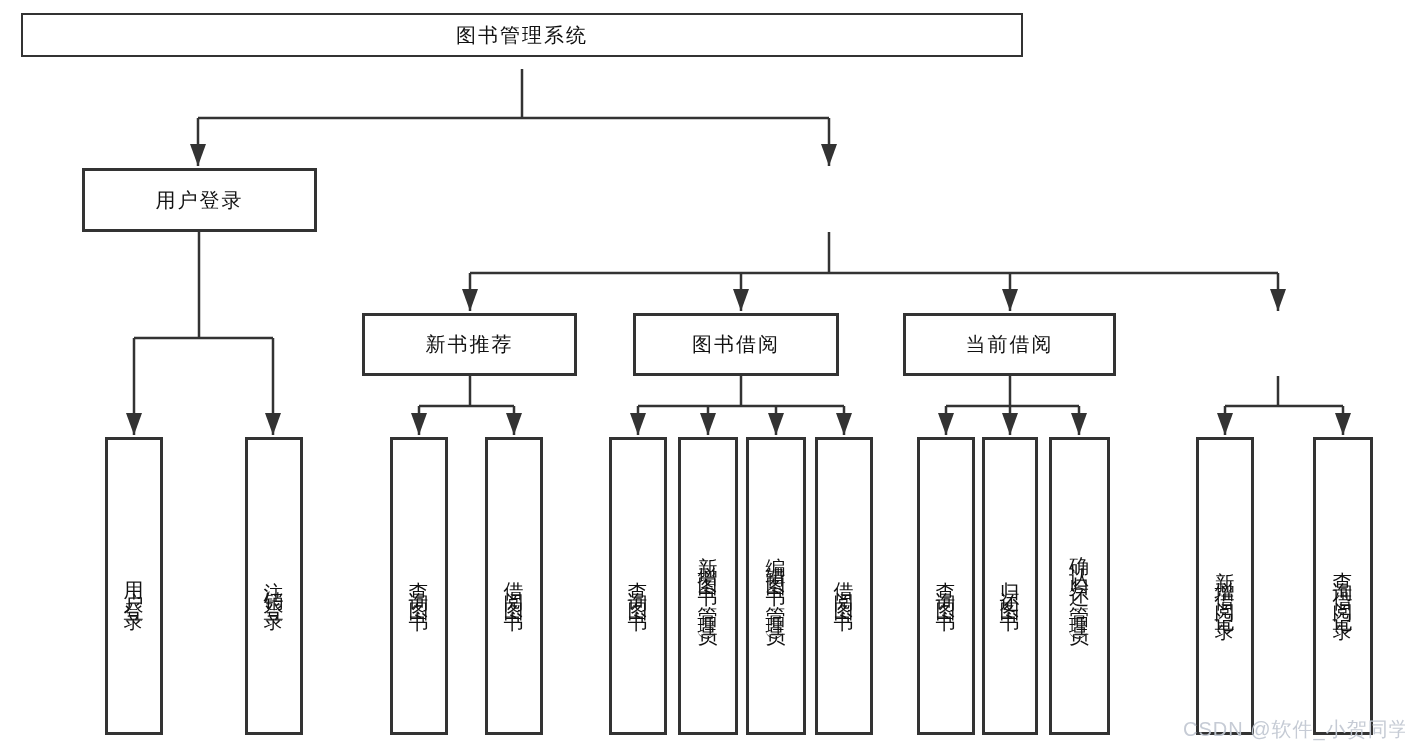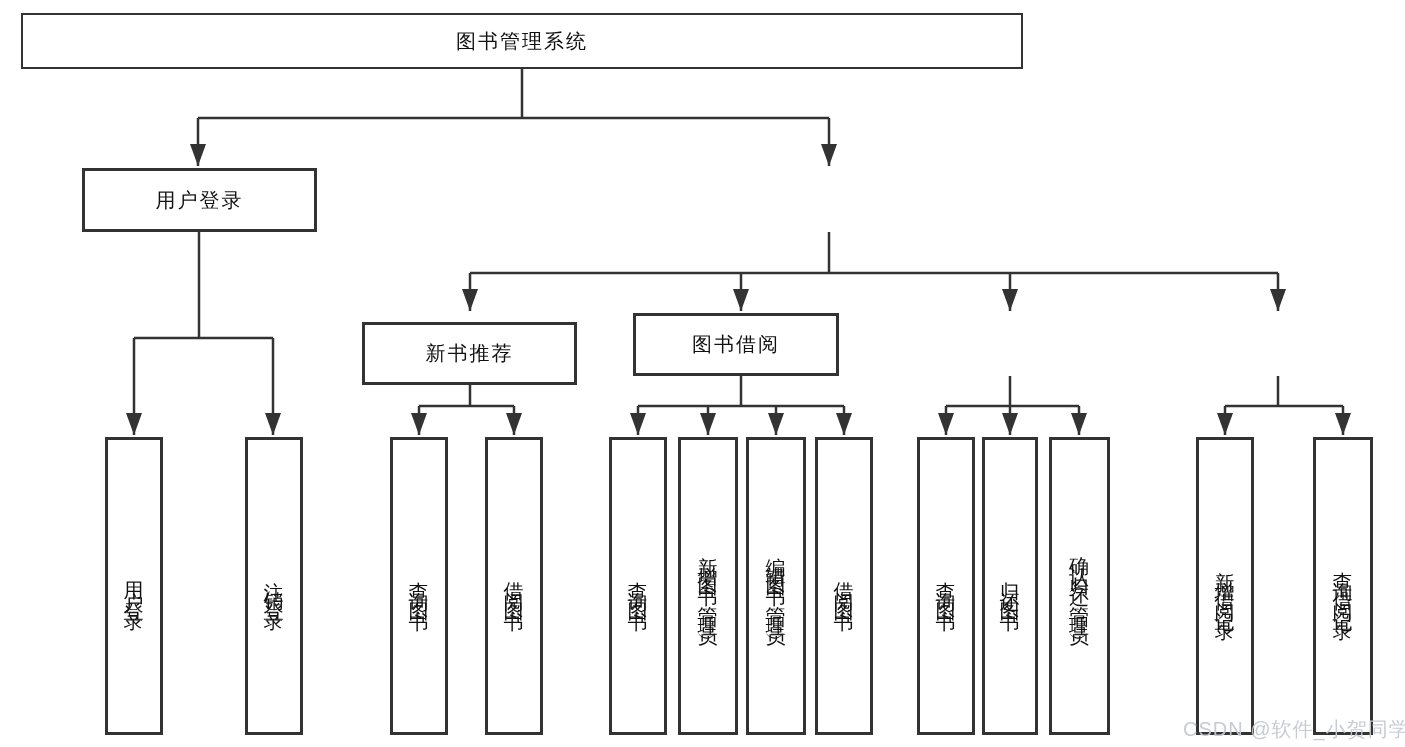--- a/index.html
+++ b/index.html
@@ -91,33 +91,36 @@
       <path d="M1010 406 V435" marker-end="url(#arr)"></path>
       <path d="M1079 406 V435" marker-end="url(#arr)"></path>
 
       <path d="M1278 376 V406"></path>
       <path d="M1225 406 H1343"></path>
       <path d="M1225 406 V435" marker-end="url(#arr)"></path>
       <path d="M1343 406 V435" marker-end="url(#arr)"></path>
     </g>
   </svg>
 
-  <div class="node root" style="left:21px;top:13px;width:1002px;height:56px;">
+  <div class="node root" style="left:21px;top:13px;width:1002px;height:44px;">
     <span>图书管理系统</span>
   </div>
 
   <div class="node" style="left:82px;top:168px;width:235px;height:64px;">
     <span>用户登录</span>
   </div>
 
-  <div class="node" style="left:362px;top:313px;width:215px;height:63px;margin-top:9px;">
+  <div class="node" style="left:362px;top:313px;width:215px;height:63px;">
     <span>新书推荐</span>
   </div>
   <div class="node" style="left:633px;top:313px;width:206px;height:63px;">
     <span>图书借阅</span>
+  </div>
+  <div class="node" style="left:903px;top:313px;width:213px;height:63px;">
+    <span>当前借阅</span>
   </div>
 
   <div class="node vnode" style="left:105px;top:437px;width:58px;height:298px;">
     <span>用户登录</span>
   </div>
   <div class="node vnode" style="left:245px;top:437px;width:58px;height:298px;">
     <span>注销登录</span>
   </div>
 
   <div class="node vnode" style="left:390px;top:437px;width:58px;height:298px;">

